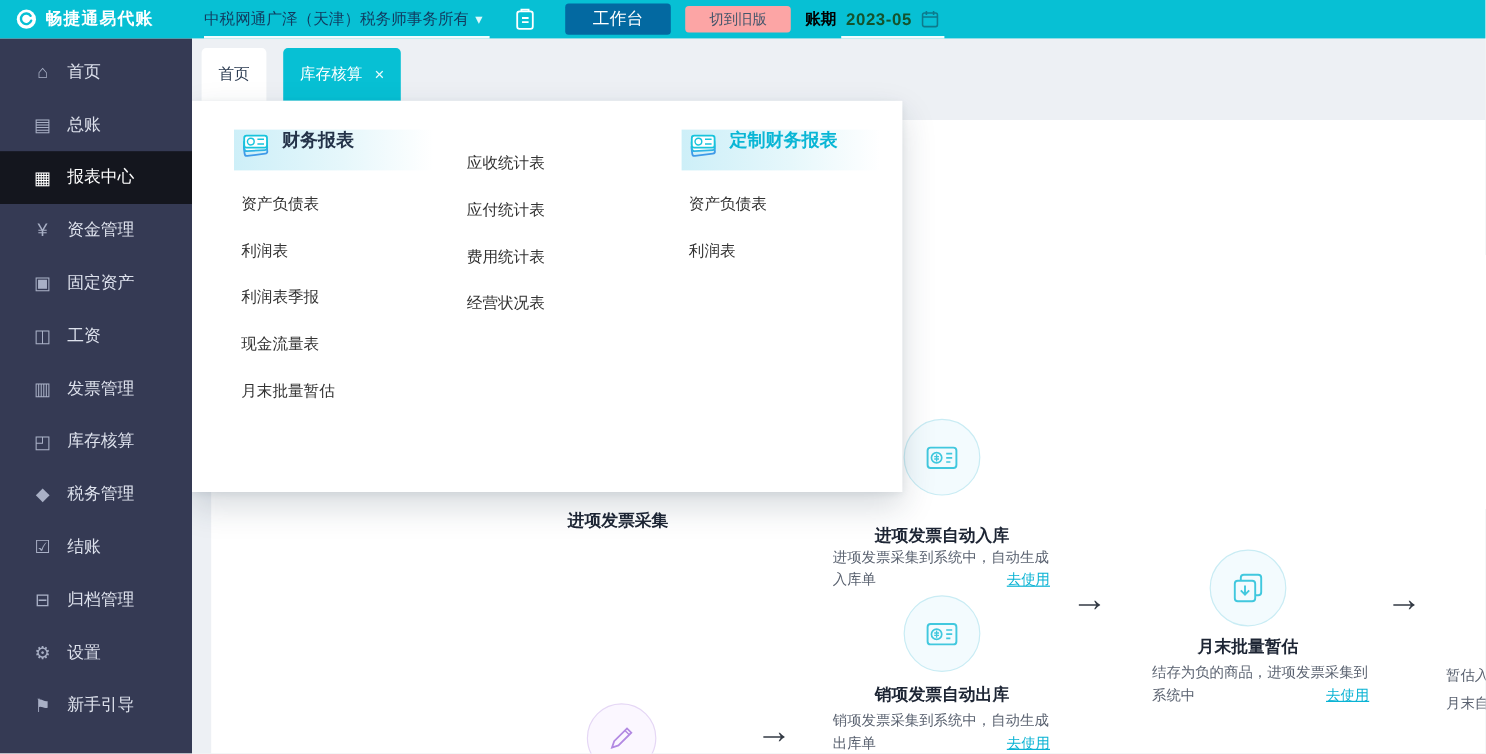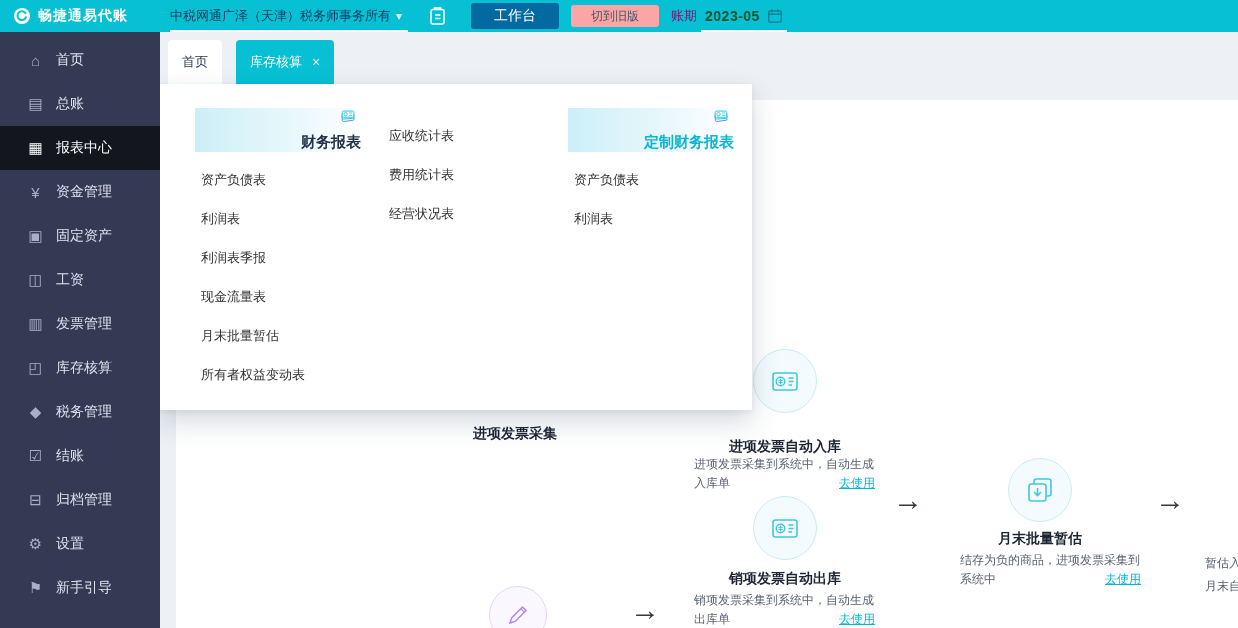--- a/index.html
+++ b/index.html
@@ -13,21 +13,21 @@
   .logo-text { font-size:14px; font-weight:bold; letter-spacing:1px; color:#fff; white-space:nowrap; }
   .company { display:flex; align-items:center; margin-left:10px; height:30px; margin-top:2px;
     border-bottom:2px solid rgba(255,255,255,.95); cursor:pointer; }
   .company-name { font-size:13px; color:#123a5e; max-width:220px; white-space:nowrap; overflow:hidden; }
   .chev { font-size:12px; color:#dcf9fc; margin:0 6px; }
   .doc-btn { margin-left:20px; display:flex; cursor:pointer; }
   .btn-workbench { margin-left:24px; width:88px; height:26px; background:#0369a1; color:#fff;
     border:none; font-size:14px; border-radius:3px; font-family:inherit; cursor:pointer; }
   .btn-old { margin-left:12px; height:22px; padding:0 20px; background:#fca5a5; color:#44566b;
     border:none; border-radius:3px; font-size:12px; font-family:Liberation Sans, sans-serif; cursor:pointer; }
-  .period-label { margin-left:12px; font-size:13px; color:#701a75; }
+  .period-label { margin-left:12px; font-size:13px; color:#000000;font-weight:bold; }
   .period-box { display:flex; align-items:center; height:30px; margin-top:2px; margin-left:4px;
     padding:0 4px; border-bottom:2px solid rgba(255,255,255,.95); cursor:pointer; }
   .period-value { font-size:14px; font-weight:bold; color:#14532d; letter-spacing:.5px; }
   .cal { margin-left:7px; display:flex; }
 
   
   .sidebar { position:absolute; left:0; top:32px; width:160px; height:596px;
     background:#353a54; padding-top:6px; z-index:55; }
   .side-item { height:44px; display:flex; align-items:center; gap:12px; padding-left:27px;
     color:#dde1ec; font-size:14px; cursor:pointer; }
@@ -44,22 +44,22 @@
 
   
   .content-card { position:absolute; left:176px; top:100px; width:1062px; height:528px;
     background:#fff; border-radius:8px 0 0 0; z-index:1; }
 
   
   .megamenu { position:absolute; left:160px; top:84px; width:592px; height:326px; background:#fff;
     box-shadow:0 12px 26px rgba(30,50,70,.18), 0 2px 6px rgba(30,50,70,.08); z-index:40; }
   .menu-col { position:absolute; top:24px; }
   .menu-col.c1 { left:35px; } .menu-col.c2 { left:223px; } .menu-col.c3 { left:408px; }
-  .col-header { width:166px; height:44px; display:flex; align-items:flex-end; gap:9px; padding-left:5px;
-    background:linear-gradient(90deg,#cdeff8 0%,#e6f7fb 55%,rgba(255,255,255,0) 100%);flex-direction:column; }
+  .col-header { width:166px; height:34px; display:flex; align-items:flex-start; gap:9px; padding-left:5px;
+    background:linear-gradient(90deg,#cdeff8 0%,#e6f7fb 55%,rgba(255,255,255,0) 100%); }
   .col-title { font-size:15px; font-weight:bold; color:#243349; white-space:nowrap; }
   .menu-col.c3 .col-title { color:#09b6d5; }
   .menu-items { margin-top:8px; padding-left:6px; }
   .menu-item { font-size:13px; color:#333; height:39px; line-height:39px; cursor:pointer; white-space:nowrap; }
 
   
   .flow-title { position:absolute; font-size:14px; font-weight:bold; color:#1d2534; text-align:center; z-index:2; }
   .flow-desc { position:absolute; font-size:12px; color:#5a6270; line-height:19px; z-index:2; }
   .use-link { position:absolute; right:0; top:19px; font-size:12px; color:#0ab3d4;
     text-decoration:underline; cursor:pointer; }
@@ -260,27 +260,27 @@
         <path d="M14.5 8h5.5M14.5 12h5.5" stroke="#17c4dc" stroke-width="1.2"></path>
       </svg>
       <span class="col-title">财务报表</span>
     </div>
     <div class="menu-items">
       <div class="menu-item">资产负债表</div>
       <div class="menu-item">利润表</div>
       <div class="menu-item">利润表季报</div>
       <div class="menu-item">现金流量表</div>
       <div class="menu-item">月末批量暂估</div>
-      <div class="menu-item">所有者权益变动表</div>
     </div>
   </div>
 
   <div class="menu-col c2">
     <div class="menu-items">
       <div class="menu-item">应收统计表</div>
+      <div class="menu-item">应付统计表</div>
       <div class="menu-item">费用统计表</div>
       <div class="menu-item">经营状况表</div>
     </div>
   </div>
 
   <div class="menu-col c3">
     <div class="col-header">
       <svg width="26" height="26" viewBox="0 0 26 26">
         <rect x="3.5" y="12" width="19" height="9" rx="2" fill="none" stroke="#3f9ae8" stroke-width="1.5" transform="rotate(-7 13 16.5)"></rect>
         <rect x="3.5" y="8.5" width="19" height="9" rx="2" fill="#fff" stroke="#2eb4e4" stroke-width="1.5" transform="rotate(-3.5 13 13)"></rect>

